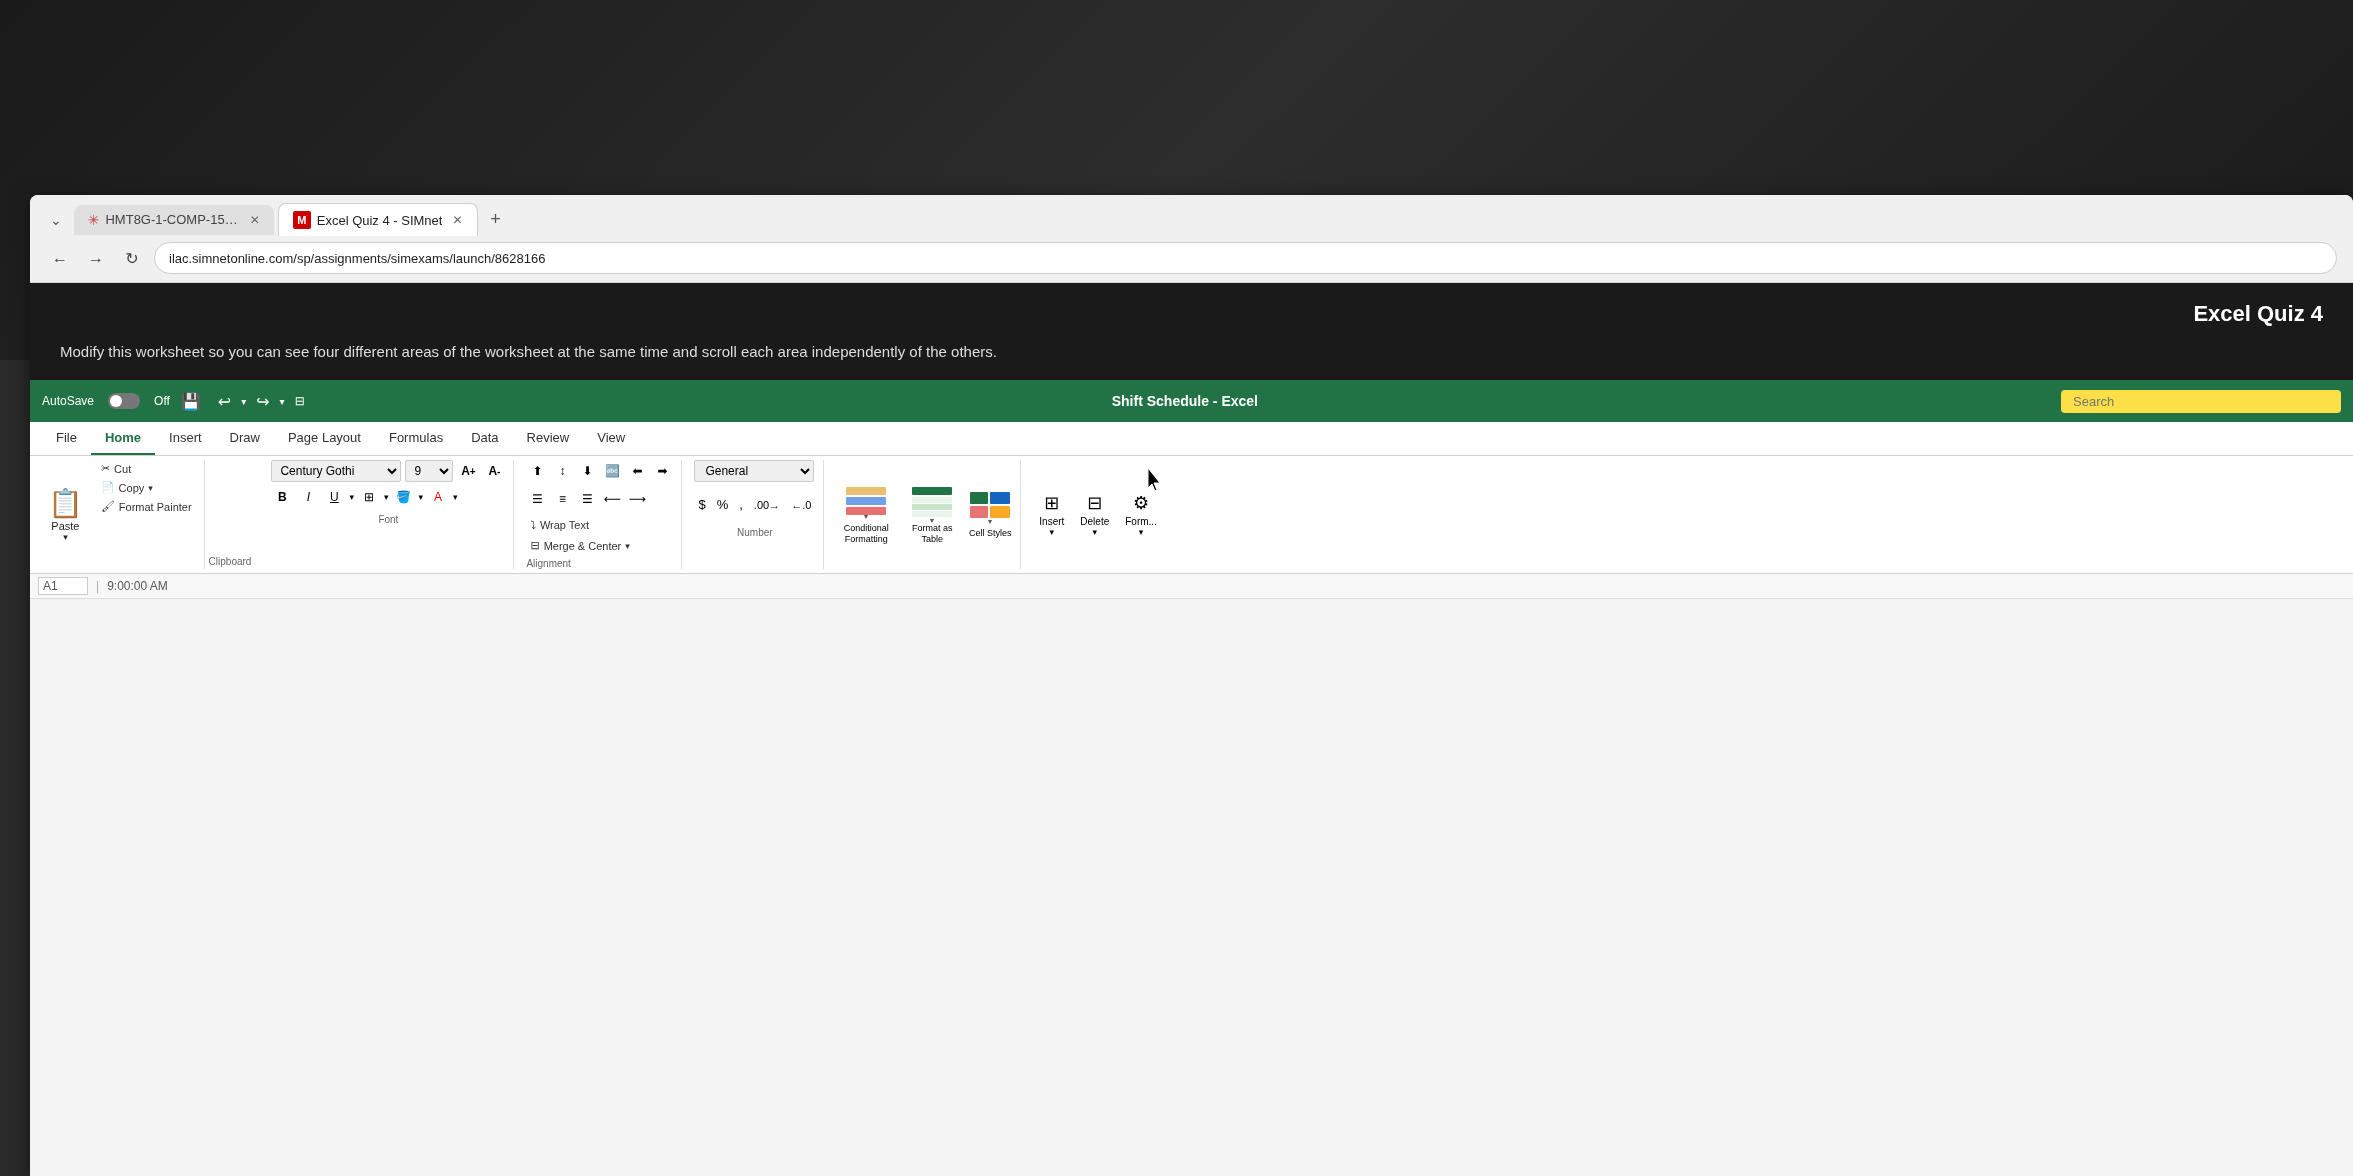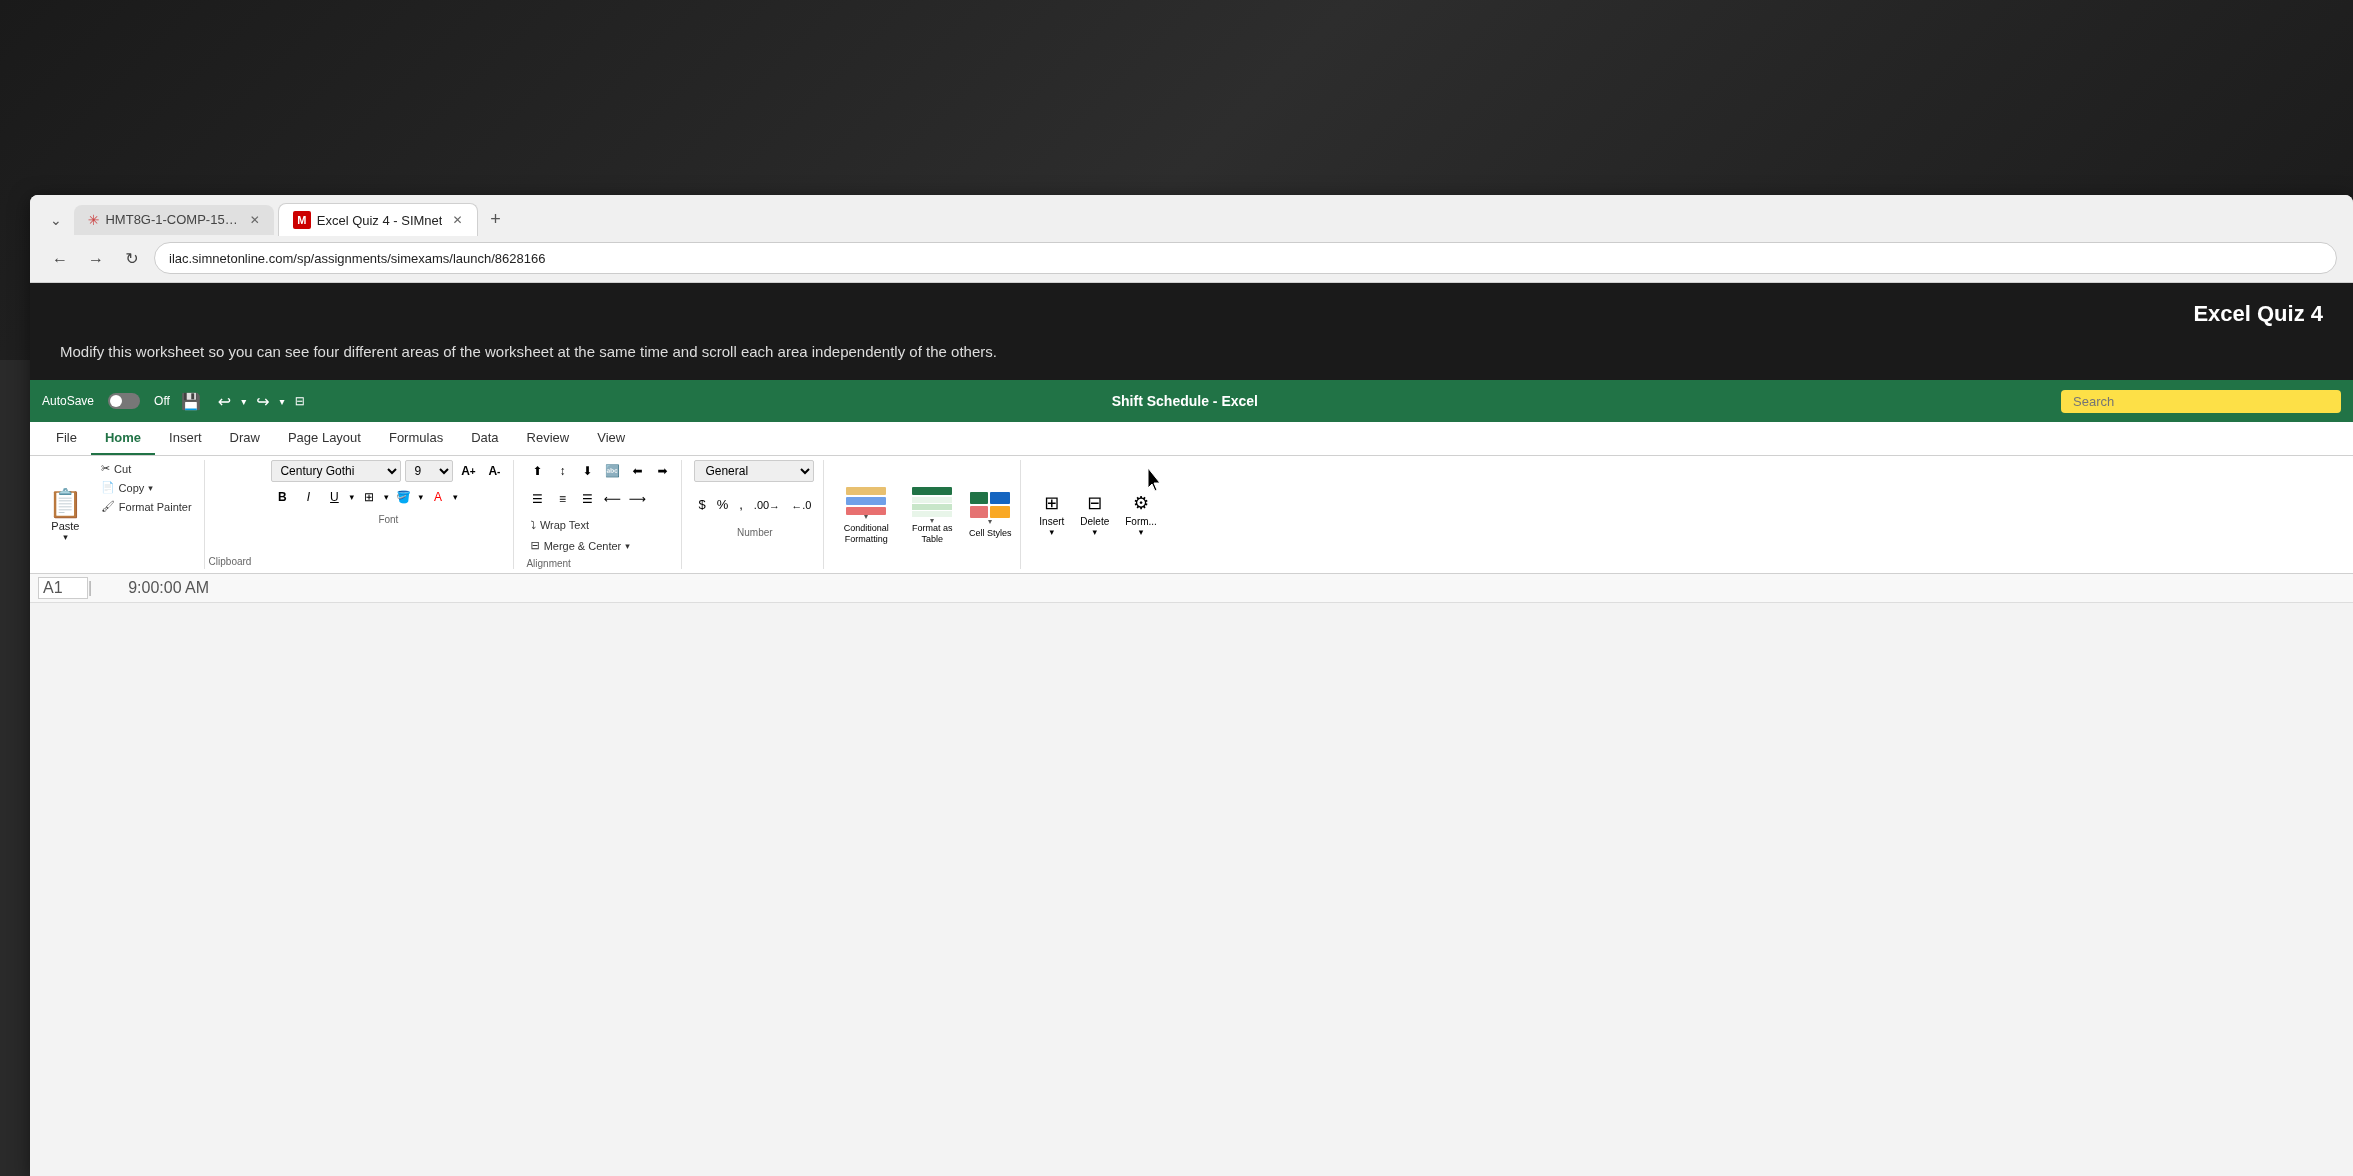--- a/index.html
+++ b/index.html
@@ -647,24 +647,24 @@
         </div>
         <div class="cell-btn">
           <span class="cell-btn-icon">⚙</span>
           <span>Form...</span>
           <span style="font-size:9px;">▾</span>
         </div>
       </div>
 
     </div>
 
-    <div style="background:#f8f8f8; border-bottom:1px solid #ddd; padding:3px 8px; font-size:16px; color:#555; display:flex; align-items:center; ">
+    <div style="background:#f8f8f8; border-bottom:1px solid #ddd; padding:3px 8px; font-size:12px; color:#555; display:flex; align-items:center; gap:8px;">
       <span style="width:50px; border:1px solid #ccc; padding:1px 4px; background:white;">A1</span>
       <span style="color:#aaa;">|</span>
-      <span style="flex:1;margin-left:36px;">9:00:00 AM</span>
+      <span style="flex:1;">9:00:00 AM</span>
     </div>
 
   </div>
 </div>
 
 <div style="position:absolute; top:468px; left:1148px; pointer-events:none; z-index:9999;">
   <svg width="16" height="24" viewBox="0 0 16 24">
     <path d="M0,0 L0,20 L4,16 L7,23 L9,22 L6,15 L12,15 Z" fill="black" stroke="white" stroke-width="1"></path>
   </svg>
 </div>

